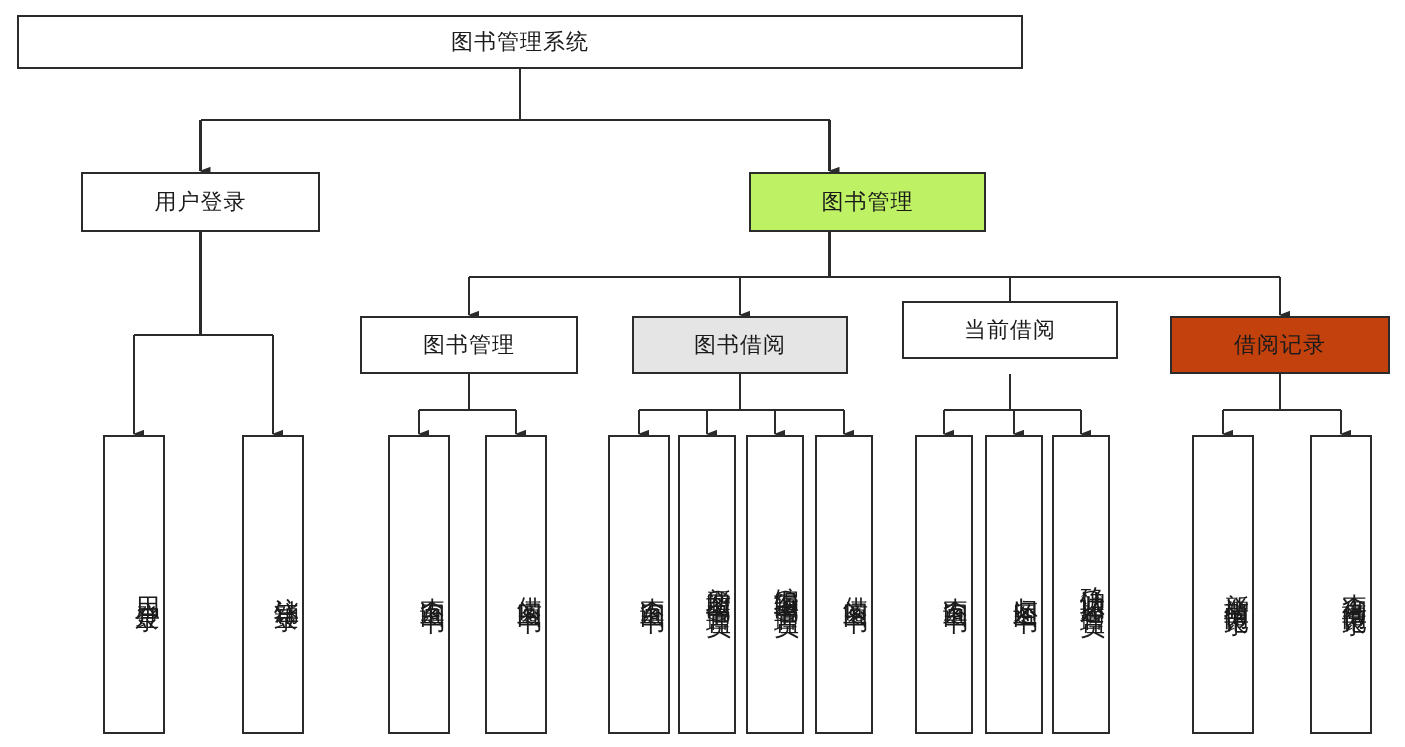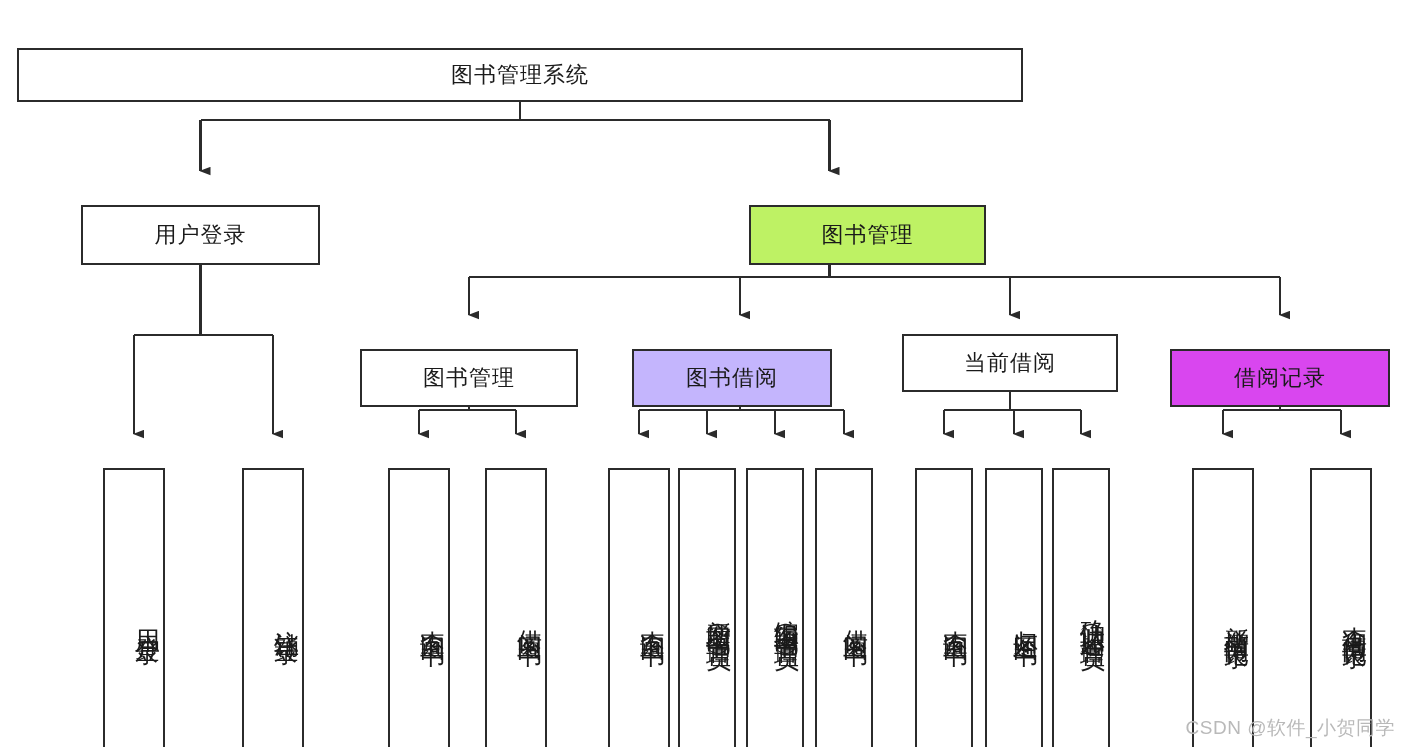--- a/index.html
+++ b/index.html
@@ -28,21 +28,20 @@
   }
   .node {
     position: absolute;
     box-sizing: border-box;
     background: #ffffff;
     border: 2px solid #84cc16;
     display: flex;
     align-items: center;
     justify-content: center;
     color: #1a1a1a;
-    margin-top: 33px;
   }
   .node.horizontal {
     font-size: 22px;
     letter-spacing: 1px;
     line-height: 1.2;
   }
   .node.vertical {
     writing-mode: vertical-rl;
     text-orientation: upright;
     font-size: 25px;
@@ -126,27 +125,27 @@
       </div>
       <div class="node horizontal" style="left: 81px; top: 172px; width: 239px; height: 60px; border-color: rgb(43, 43, 43); background: rgb(255, 255, 255); color: rgb(26, 26, 26);">
         <span class="node-label">用户登录</span>
       </div>
       <div class="node horizontal" style="left: 749px; top: 172px; width: 237px; height: 60px; border-color: rgb(43, 43, 43); background: #bef264; color: rgb(26, 26, 26);">
         <span class="node-label">图书管理</span>
       </div>
       <div class="node horizontal" style="left: 360px; top: 316px; width: 218px; height: 58px; border-color: rgb(43, 43, 43); background: rgb(255, 255, 255); color: rgb(26, 26, 26);">
         <span class="node-label">图书管理</span>
       </div>
-      <div class="node horizontal" style="left: 632px; top: 316px; width: 200px; height: 58px; border-color: rgb(43, 43, 43); background: #c4b5fd; color: rgb(26, 26, 26);">
+      <div class="node horizontal" style="left: 632px; top: 316px; width: 216px; height: 58px; border-color: rgb(43, 43, 43); background: #e5e5e5; color: rgb(26, 26, 26);">
         <span class="node-label">图书借阅</span>
       </div>
       <div class="node horizontal" style="left: 902px; top: 301px; width: 216px; height: 58px; border-color: rgb(43, 43, 43); background: rgb(255, 255, 255); color: rgb(26, 26, 26);">
         <span class="node-label">当前借阅</span>
       </div>
-      <div class="node horizontal" style="left: 1170px; top: 316px; width: 220px; height: 58px; border-color: rgb(43, 43, 43); background: #d946ef; color: rgb(26, 26, 26);">
+      <div class="node horizontal" style="left: 1170px; top: 316px; width: 220px; height: 58px; border-color: rgb(43, 43, 43); background: #c2410c; color: rgb(26, 26, 26);">
         <span class="node-label">借阅记录</span>
       </div>
       <div class="node vertical" style="left: 103px; top: 435px; width: 62px; height: 299px; border-color: rgb(43, 43, 43); background: rgb(255, 255, 255); color: rgb(26, 26, 26);">
         <span class="node-label">用户登录</span>
       </div>
       <div class="node vertical" style="left: 242px; top: 435px; width: 62px; height: 299px; border-color: rgb(43, 43, 43); background: rgb(255, 255, 255); color: rgb(26, 26, 26);">
         <span class="node-label">注销登录</span>
       </div>
       <div class="node vertical" style="left: 388px; top: 435px; width: 62px; height: 299px; border-color: rgb(43, 43, 43); background: rgb(255, 255, 255); color: rgb(26, 26, 26);">
         <span class="node-label">查询图书</span>
@@ -176,14 +175,13 @@
         <span class="node-label">确认归还（管理员）</span>
       </div>
       <div class="node vertical" style="left: 1192px; top: 435px; width: 62px; height: 299px; border-color: rgb(43, 43, 43); background: rgb(255, 255, 255); color: rgb(26, 26, 26);">
         <span class="node-label">新增借阅记录</span>
       </div>
       <div class="node vertical" style="left: 1310px; top: 435px; width: 62px; height: 299px; border-color: rgb(43, 43, 43); background: rgb(255, 255, 255); color: rgb(26, 26, 26);">
         <span class="node-label">查询借阅记录</span>
       </div>
     </div>
 
-  <div id="watermark">CSDN @软件_小贺同学</div>
 </div>
 
 </body></html>

